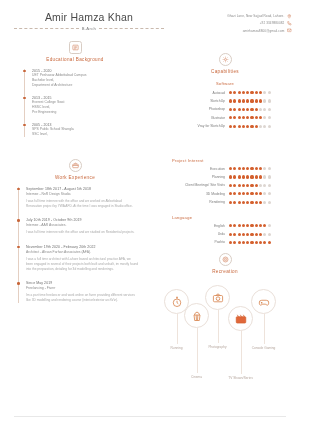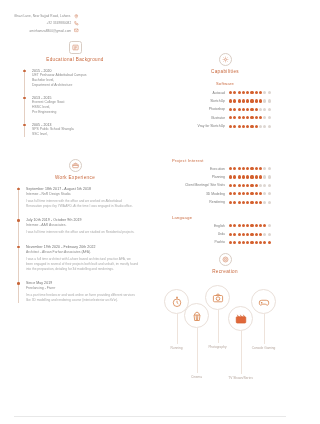--- a/index.html
+++ b/index.html
@@ -219,20 +219,28 @@
     border-top: 0.6px solid #e8e8e8;
   }
 </style>
 </head>
 <body>
 
 <div class="page">
 
   <div class="header">
 
+    <div class="name-block">
+      <div class="name">Amir Hamza Khan</div>
+      <div class="degree-row">
+        <span class="degree-rule"></span>
+        <span class="degree">B.Arch</span>
+        <span class="degree-rule"></span>
+      </div>
+    </div>
 
     <div class="contact-block">
 
       <div class="contact-row">
         <span class="contact-text">Ghazi Lane, New Sajjad Road, Lahore.</span>
         <span class="cicon">
           <svg viewBox="0 0 24 24" fill="none" stroke="#c8663a" stroke-width="2">
             <path d="M12 22s7-7.3 7-12a7 7 0 1 0-14 0c0 4.7 7 12 7 12z"></path>
             <circle cx="12" cy="10" r="2.6"></circle>
           </svg>

